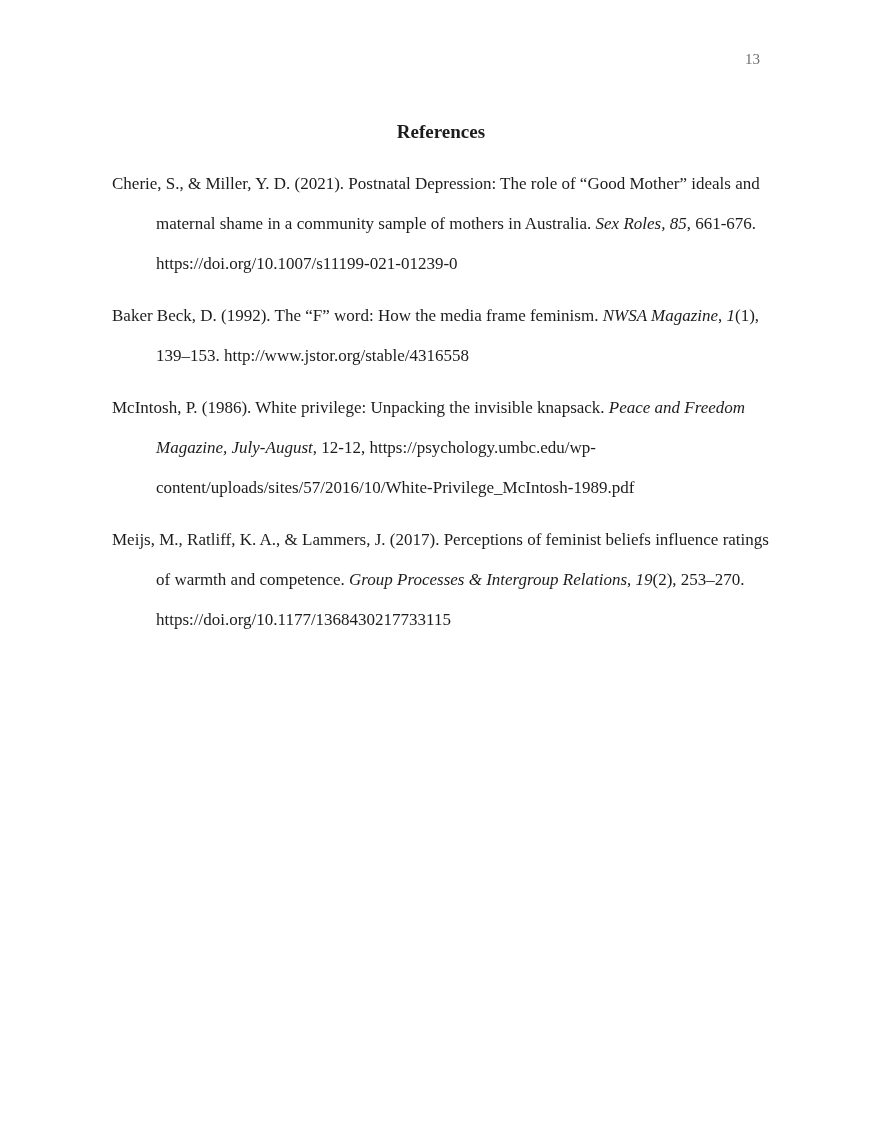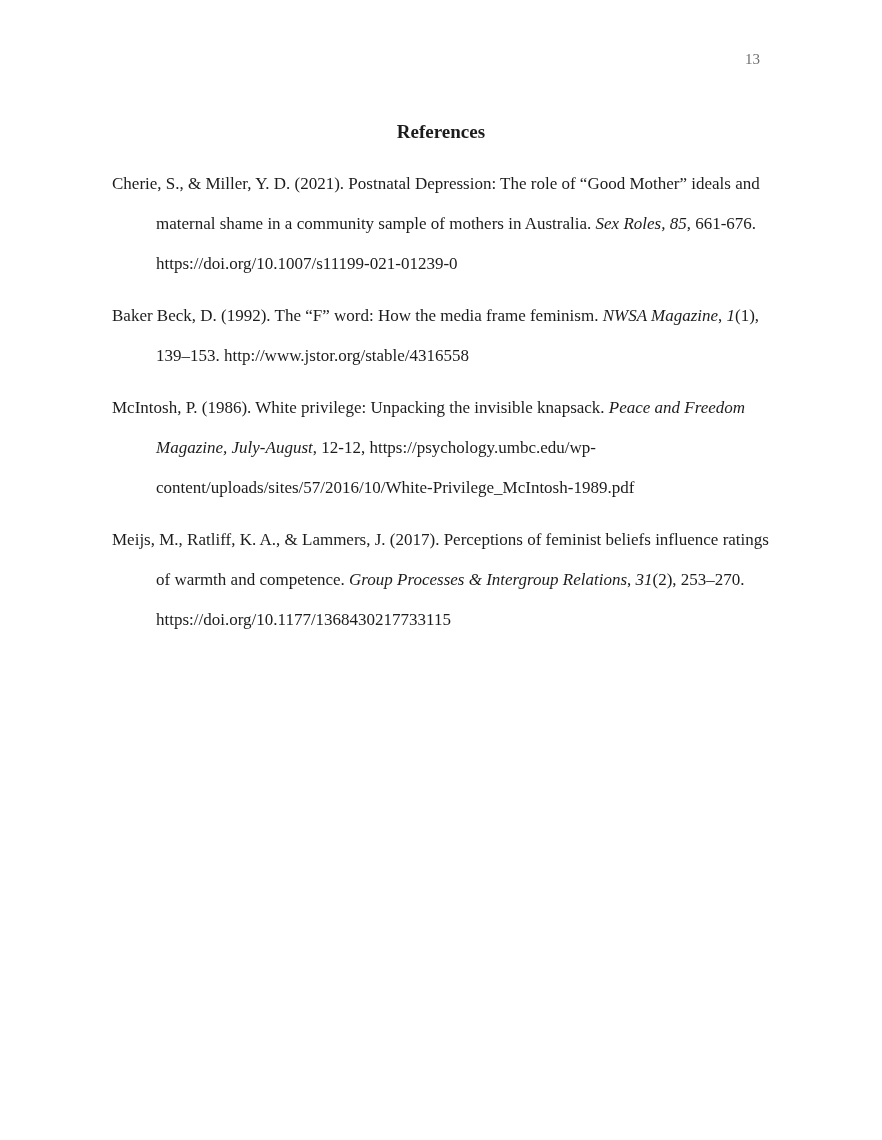--- a/index.html
+++ b/index.html
@@ -52,16 +52,16 @@
 <body>
 
 <div class="page" style="--page-bg: #ffffff; --text-color: #1c1c1c; --page-number-color: #6e6e6e;">
   <div class="page-number">13</div>
   <div class="content">
     <h1 class="heading">References</h1>
     <div>
         <p class="ref"><span>Cherie, S., &amp; Miller, Y. D. (2021). Postnatal Depression: The role of “Good Mother” ideals and maternal shame in a community sample of mothers in Australia. </span><span class="it">Sex Roles, 85</span><span>, 661-676. https://doi.org/10.1007/s11199-021-01239-0</span></p>
         <p class="ref"><span>Baker Beck, D. (1992). The “F” word: How the media frame feminism. </span><span class="it">NWSA Magazine</span><span>, </span><span class="it">1</span><span>(1), 139–153. http://www.jstor.org/stable/4316558</span></p>
         <p class="ref"><span>McIntosh, P. (1986). White privilege: Unpacking the invisible knapsack. </span><span class="it">Peace and Freedom Magazine, July-August</span><span>, 12-12, https://psychology.umbc.edu/wp-content/uploads/sites/57/2016/10/White-Privilege_McIntosh-1989.pdf</span></p>
-        <p class="ref"><span>Meijs, M., Ratliff, K. A., &amp; Lammers, J. (2017). Perceptions of feminist beliefs influence ratings of warmth and competence. </span><span class="it">Group Processes &amp; Intergroup Relations</span><span>, </span><span class="it">31</span><span>(2), 253–270. https://doi.org/10.1177/1368430217733115</span></p>
+        <p class="ref"><span>Meijs, M., Ratliff, K. A., &amp; Lammers, J. (2017). Perceptions of feminist beliefs influence ratings of warmth and competence. </span><span class="it">Group Processes &amp; Intergroup Relations</span><span>, </span><span class="it">19</span><span>(2), 253–270. https://doi.org/10.1177/1368430217733115</span></p>
       </div>
   </div>
 </div>
 
 </body></html>

